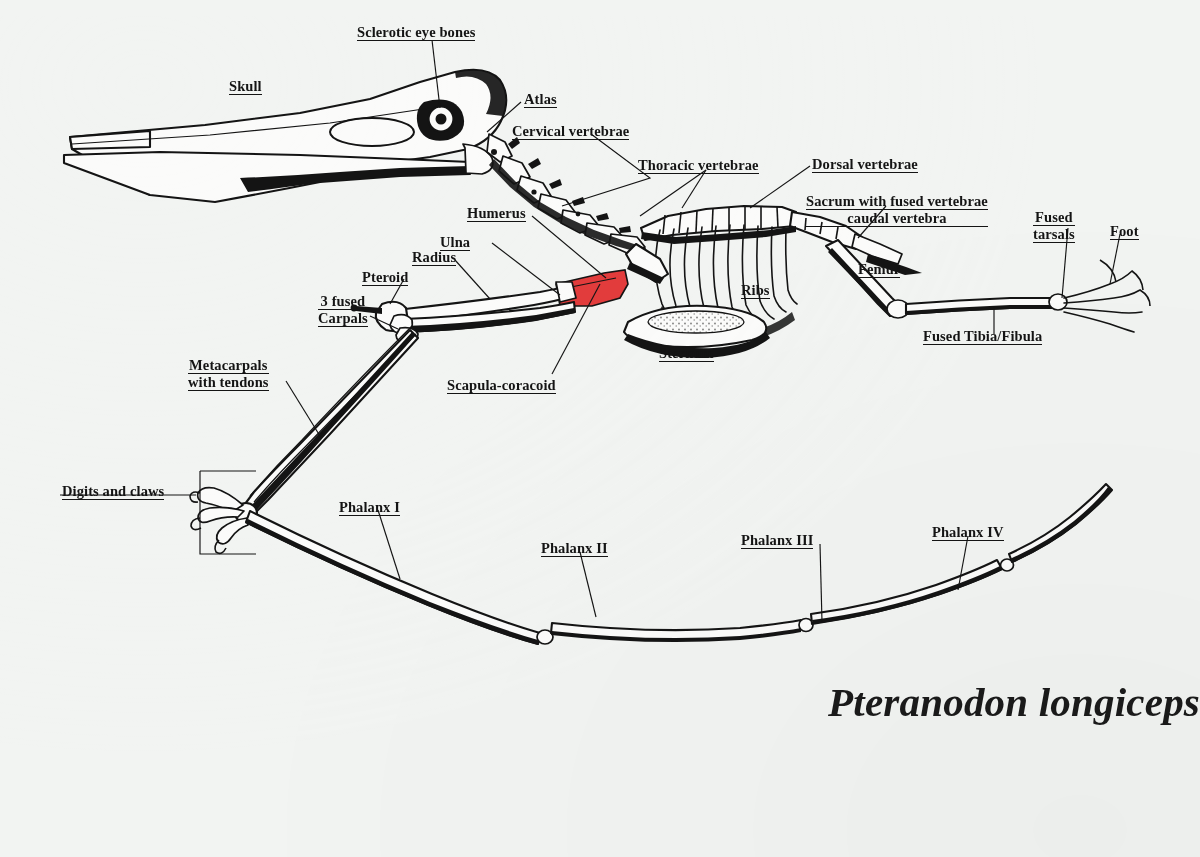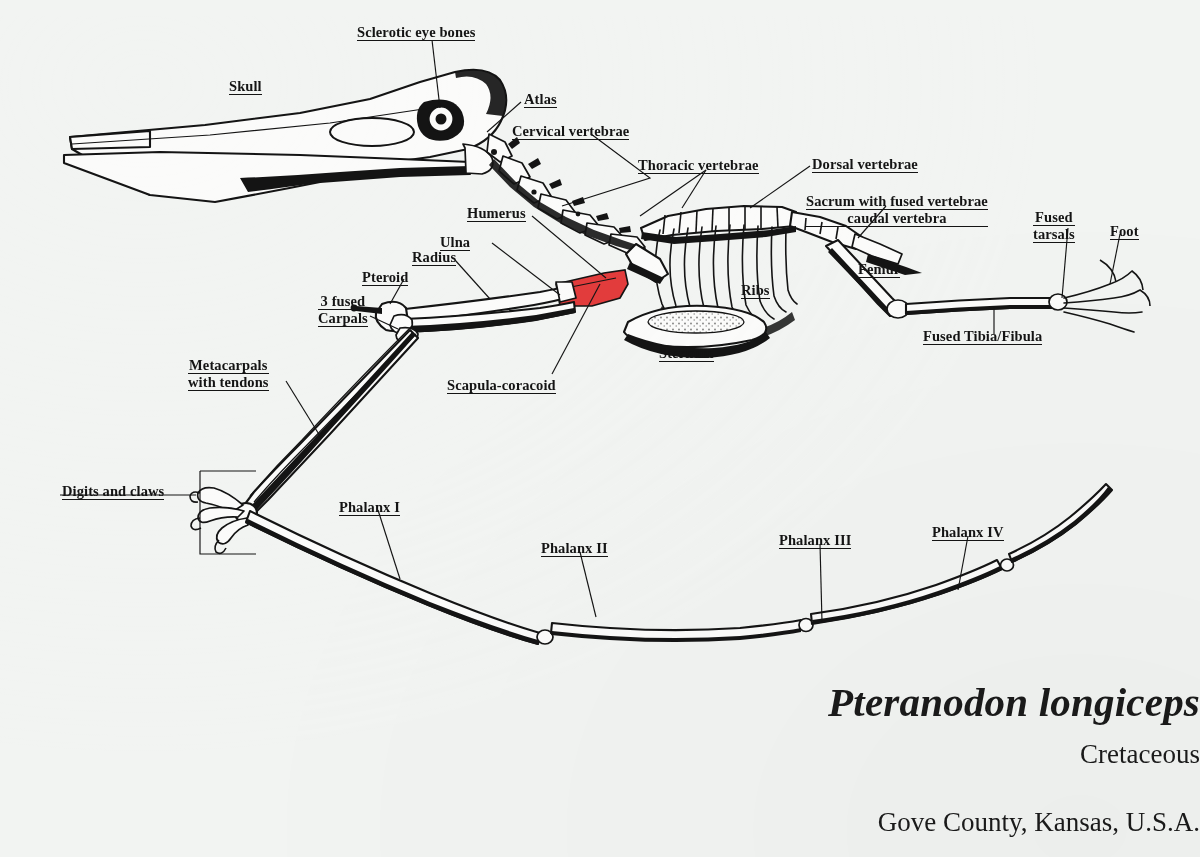--- a/index.html
+++ b/index.html
@@ -309,21 +309,21 @@
       <div class="lbl" style="left: 362px; top: 253px;"><span class="u">Pteroid</span></div>
       <div class="lbl" style="left: 741px; top: 266px;"><span class="u">Ribs</span></div>
       <div class="lbl" style="left: 858px; top: 245px;"><span class="u">Femur</span></div>
       <div class="lbl" style="left: 659px; top: 329px;"><span class="u">Sternum</span></div>
       <div class="lbl" style="left: 447px; top: 361px;"><span class="u">Scapula-coracoid</span></div>
       <div class="lbl" style="left: 923px; top: 312px;"><span class="u">Fused Tibia/Fibula</span></div>
       <div class="lbl" style="left: 1110px; top: 207px;"><span class="u">Foot</span></div>
       <div class="lbl" style="left: 62px; top: 467px;"><span class="u">Digits and claws</span></div>
       <div class="lbl" style="left: 339px; top: 483px;"><span class="u">Phalanx I</span></div>
       <div class="lbl" style="left: 541px; top: 524px; font-family: Liberation Serif, serif;"><span class="u">Phalanx II</span></div>
-      <div class="lbl" style="left: 779px; top: 516px;"><span class="u">Phalanx III</span></div>
+      <div class="lbl" style="left: 741px; top: 516px;"><span class="u">Phalanx III</span></div>
       <div class="lbl" style="left: 932px; top: 508px;"><span class="u">Phalanx IV</span></div>
       <div class="lbl two" style="left: 806px; top: 177px;">
         <span>
           <span class="u">Sacrum with fused vertebrae</span>
         </span>
         <span>
           <span class="u">caudal vertebra</span>
         </span>
       </div>
       <div class="lbl two" style="left: 1033px; top: 193px;">
@@ -346,16 +346,14 @@
         <span>
           <span class="u">Metacarpals</span>
         </span>
         <span>
           <span class="u">with tendons</span>
         </span>
       </div>
     </div>
 
   <div class="caption" id="cap-title">Pteranodon longiceps</div>
-  <div class="caption" id="cap-age">Cretaceous</div>
-  <div class="caption" id="cap-loc">Gove County, Kansas, U.S.A.</div>
 
 </div>
 
 </body></html>

